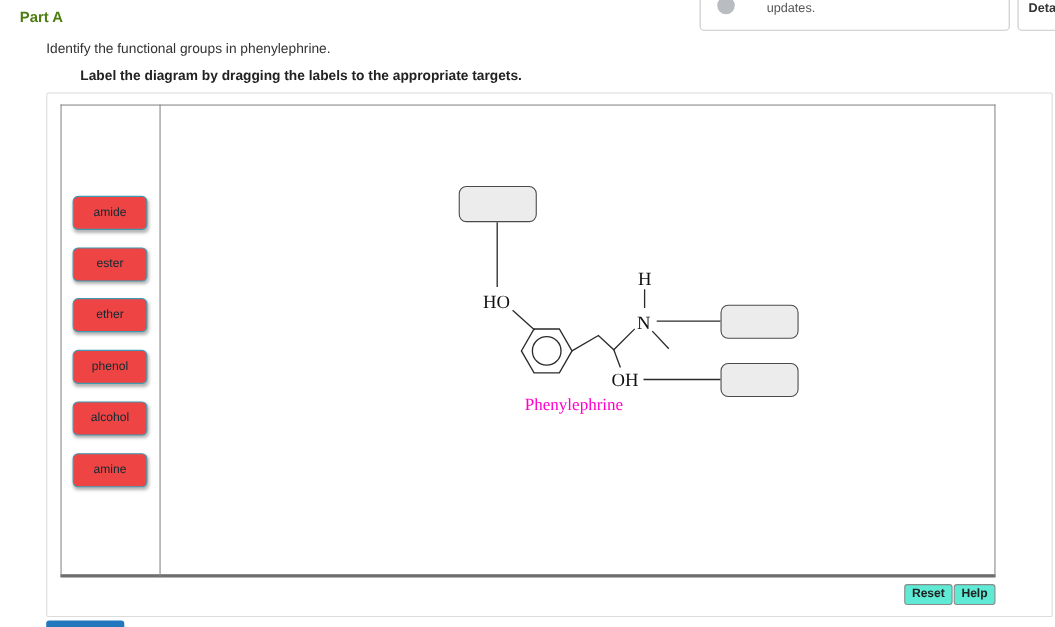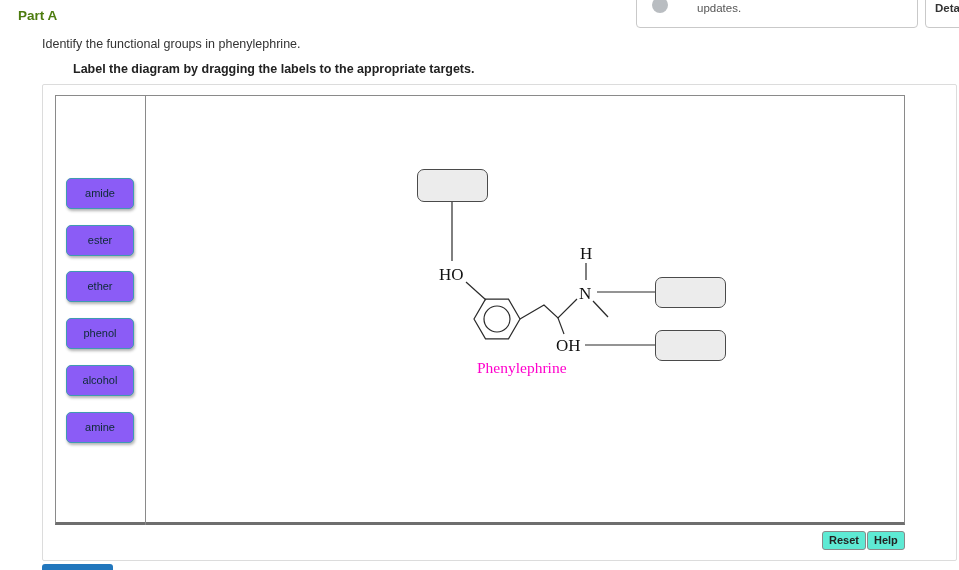--- a/index.html
+++ b/index.html
@@ -20,21 +20,21 @@
   #directions { position:absolute; left:42px; top:62px; font-size:12.5px; color:#222; font-weight:bold;margin-left:31px; }
 
   #activity-frame { position:absolute; left:42px; top:84px; width:915px; height:477px;
                     border:1px solid #dcdcdc; border-radius:2px; background:#fff; }
 
   #canvas-panel { position:absolute; left:55px; top:95px; width:850px; height:430px;
                   background:#fff; border:1px solid #8a8a8a; border-bottom:3px solid #6e6e6e; }
   #bin-divider { position:absolute; left:145px; top:95px; width:1px; height:430px; background:#8a8a8a; }
 
   .drag-label { position:absolute; left:66px; width:68px; height:31px;
-                background:#8b5cf6; border:1px solid #3f9ab2; border-radius:5px;
+                background:#ef4444; border:1px solid #3f9ab2; border-radius:5px;
                 box-shadow:1px 2px 3px rgba(0,0,0,0.3);
                 font-size:11px; color:#0c2a33; text-align:center; line-height:29px; cursor:pointer; }
   #label-amide   { top:178px; }
   #label-ester   { top:225px; }
   #label-ether   { top:271px; }
   #label-phenol  { top:318px; }
   #label-alcohol { top:365px;text-align:center; }
   #label-amine   { top:412px; }
 
   .drop-target { position:absolute; background:#ececec; border:1px solid #4a4a4a; border-radius:7px;

